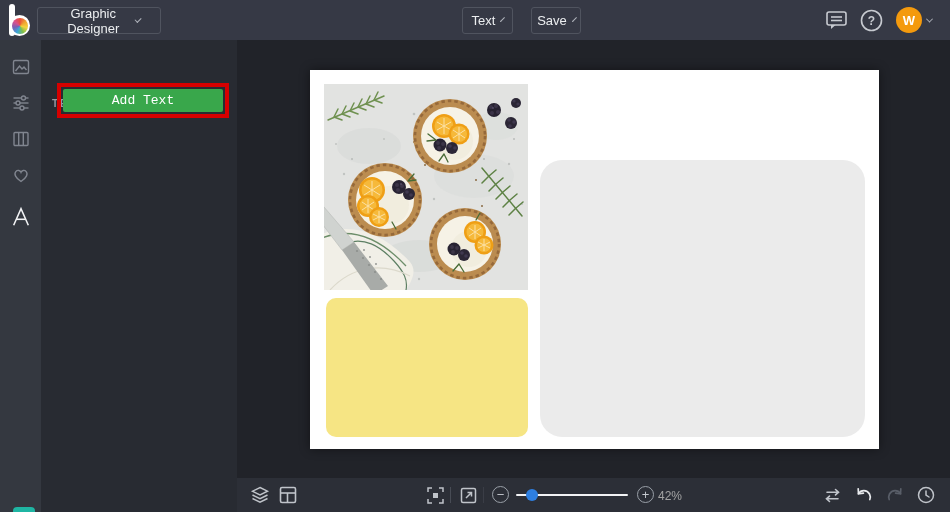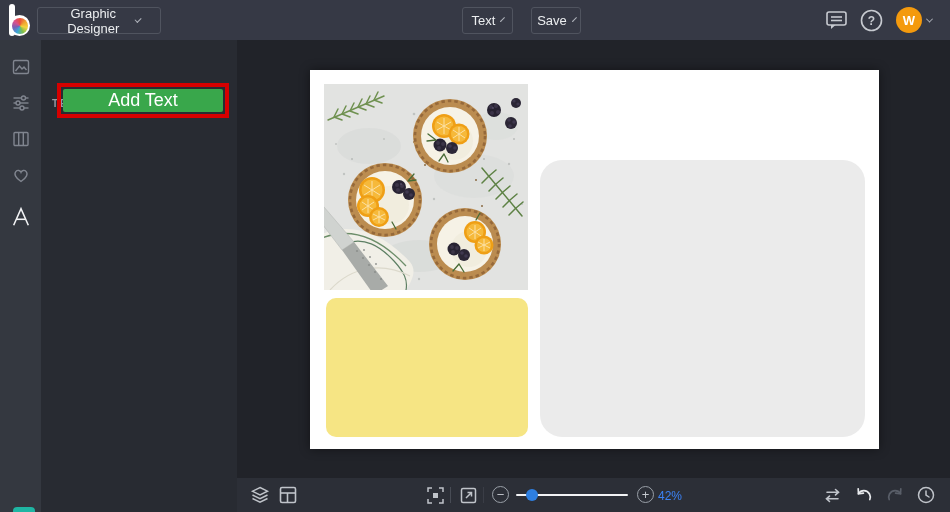--- a/index.html
+++ b/index.html
@@ -33,21 +33,21 @@
     display:flex; flex-direction:column; align-items:center; padding-top:16px; gap:14px; z-index:20; }
   .rail-item { width:22px; height:22px; display:flex; align-items:center; justify-content:center; cursor:pointer; }
 
   
   .panel { position:absolute; left:41px; top:40px; width:196px; height:472px; background:#282b32; z-index:20; }
   .panel-title { position:absolute; left:11px; top:58px; font-size:10px; font-weight:bold;
     letter-spacing:2px; color:#959aa3; }
   .annotation { position:absolute; left:16px; top:43px; width:172px; height:35px;
     border:4px solid #d60000; padding:2px; }
   .add-text-btn { width:100%; height:100%; background:#39a74b; border:none; border-radius:2px;
-    color:#fff; font-size:18px; font-family:Liberation Sans, sans-serif; cursor:pointer; }
+    color:#fff; font-size:13px; font-family:Liberation Mono, monospace; cursor:pointer; }
 
   
   .workspace { position:absolute; left:237px; top:40px; width:713px; height:438px; background:#212329; }
   .canvas { position:absolute; left:73px; top:30px; width:569px; height:379px; background:#ffffff;
     box-shadow:0 0 10px rgba(0,0,0,0.45); }
   .photo { position:absolute; left:14px; top:14px; width:204px; height:206px; cursor:pointer; }
   .shape-yellow { position:absolute; left:16px; top:228px; width:202px; height:139px;
     background:#f6e584; border-radius:10px; cursor:pointer; }
   .shape-gray { position:absolute; left:230px; top:90px; width:325px; height:277px;
     background:#ebebeb; border-radius:22px; cursor:pointer; }
@@ -56,21 +56,21 @@
   .statusbar { position:absolute; left:237px; top:478px; width:713px; height:34px; background:#2c2f37; z-index:25; }
   .sb-icon { position:absolute; top:7px; width:20px; height:20px; display:flex; align-items:center;
     justify-content:center; cursor:pointer; }
   .sb-divider { position:absolute; top:9px; width:1px; height:16px; background:#484c55; }
   .zoom-btn { position:absolute; top:8px; width:17px; height:17px; border:1px solid #9aa0a8; border-radius:50%;
     color:#c6cad0; font-size:13px; line-height:14px; text-align:center; background:transparent; cursor:pointer; }
   .zoom-track { position:absolute; left:279px; top:16px; width:112px; height:2px; background:#f2f3f5;
     border-radius:1px; cursor:pointer; }
   .zoom-handle { position:absolute; left:-6px; top:-5px; width:12px; height:12px; border-radius:50%;
     background:#2e7fe1; cursor:grab; }
-  .zoom-label { position:absolute; left:421px; top:11px; font-size:12px; color:#3b82f6;text-align:right; }
+  .zoom-label { position:absolute; left:421px; top:11px; font-size:12px; color:#a3a3a3;text-align:right; }
 
   .chat-peek { position:absolute; left:13px; top:507px; width:22px; height:5px;
     background:#1fb5a3; border-radius:4px 4px 0 0; z-index:40; cursor:pointer; }
 
   svg { display:block; }
 </style>
 </head>
 <body>
 
 <div id="app">

